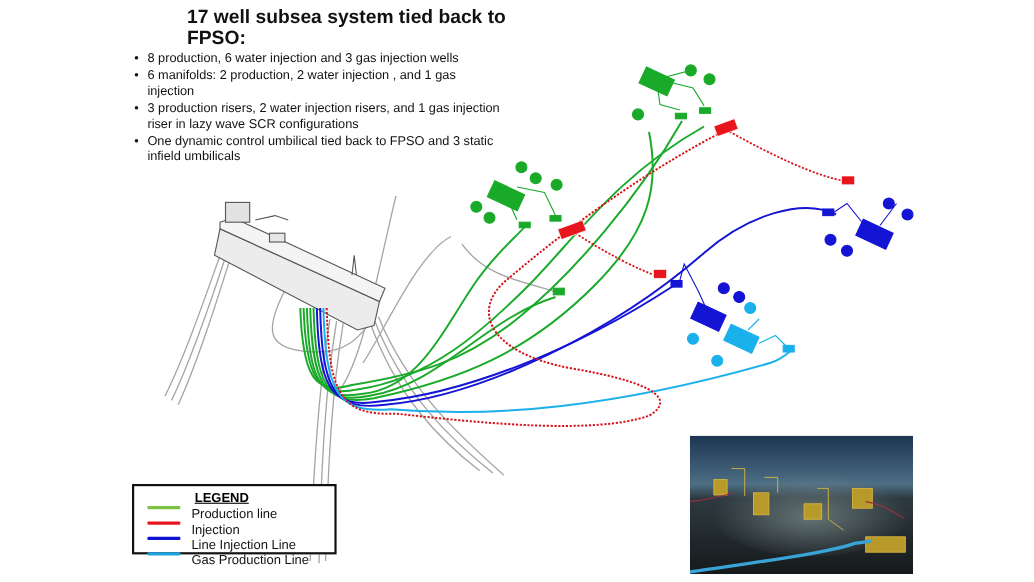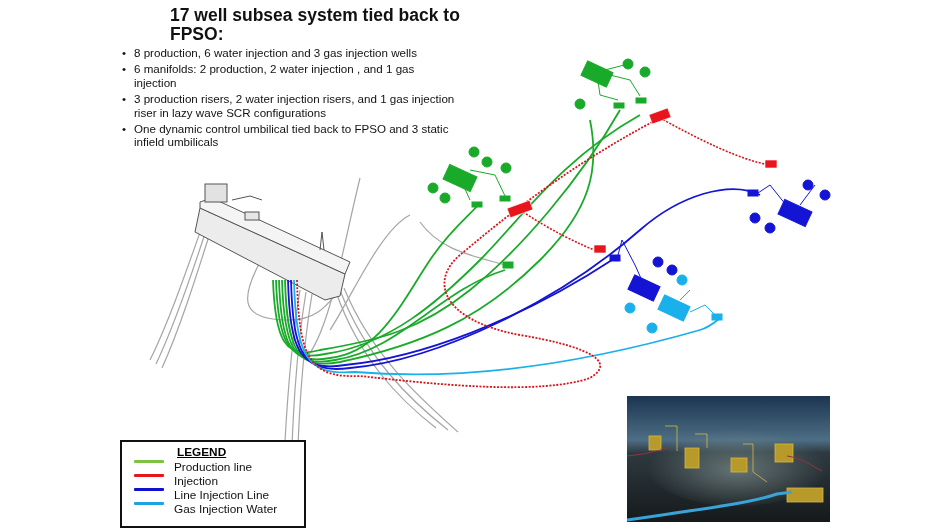--- a/index.html
+++ b/index.html
@@ -5,21 +5,21 @@
   html, body { margin: 0; padding: 0; background: #ffffff; }
   body { width: 940px; height: 529px; position: relative; overflow: hidden;
          font-family: "Liberation Sans", sans-serif; }
   #diagram { position: absolute; left: 0; top: 0; width: 940px; height: 529px; }
   .title { position: absolute; left: 122px; top: 6px; width: 320px;
            font-size: 17.5px; font-weight: bold; line-height: 19px; color: #111; margin-left: 48px; }
   .bullets { position: absolute; left: 118px; top: 46px; width: 340px; margin: 0; padding: 0;
              list-style: none; font-size: 11.6px; line-height: 13.4px; color: #111; }
   .bullets li { position: relative; padding-left: 16px; margin-bottom: 3px; }
   .bullets li::before { content: "\2022"; position: absolute; left: 4px; top: 0; }
-  .legend { position: absolute; left: 120px; top: 440px; width: 186px; height: 88px;
+  .legend { position: absolute; left: 120px; top: 440px; width: 186px; height: 64px;
             border: 2px solid #111; box-sizing: border-box; background: #fff; }
   .legend-title { position: absolute; left: 55px; top: 3px; font-weight: bold;
                   text-decoration: underline; font-size: 11.8px; }
   .legend-row { position: absolute; left: 12px; height: 14px; display: flex; }
   .legend-swatch { width: 30px; height: 3px; margin-right: 10px; border-radius: 1px; }
   .legend-label { font-size: 11.8px; color: #111; }
   .inset { position: absolute; left: 627px; top: 396px; width: 203px; height: 126px; overflow: hidden; }
 </style>
 </head>
 <body>
@@ -144,21 +144,21 @@
   <div class="legend-row" style="top:32px">
     <span class="legend-swatch" style="background:#e8161c"></span>
     <span class="legend-label">Injection</span>
   </div>
   <div class="legend-row" style="top:46px">
     <span class="legend-swatch" style="background:#1010d0"></span>
     <span class="legend-label">Line Injection Line</span>
   </div>
   <div class="legend-row" style="top:60px">
     <span class="legend-swatch" style="background:#1fa3e0"></span>
-    <span class="legend-label">Gas Injection Water</span>
+    <span class="legend-label">Gas Production Line</span>
   </div>
 </div>
 
 <div class="inset">
   <svg width="203" height="126" viewBox="0 0 203 126" xmlns="http://www.w3.org/2000/svg">
     <defs>
       <linearGradient id="sky" x1="0" y1="0" x2="0" y2="1">
         <stop offset="0" stop-color="#1c3550"></stop>
         <stop offset="0.35" stop-color="#4d6e84"></stop>
         <stop offset="0.45" stop-color="#2e3a40"></stop>

